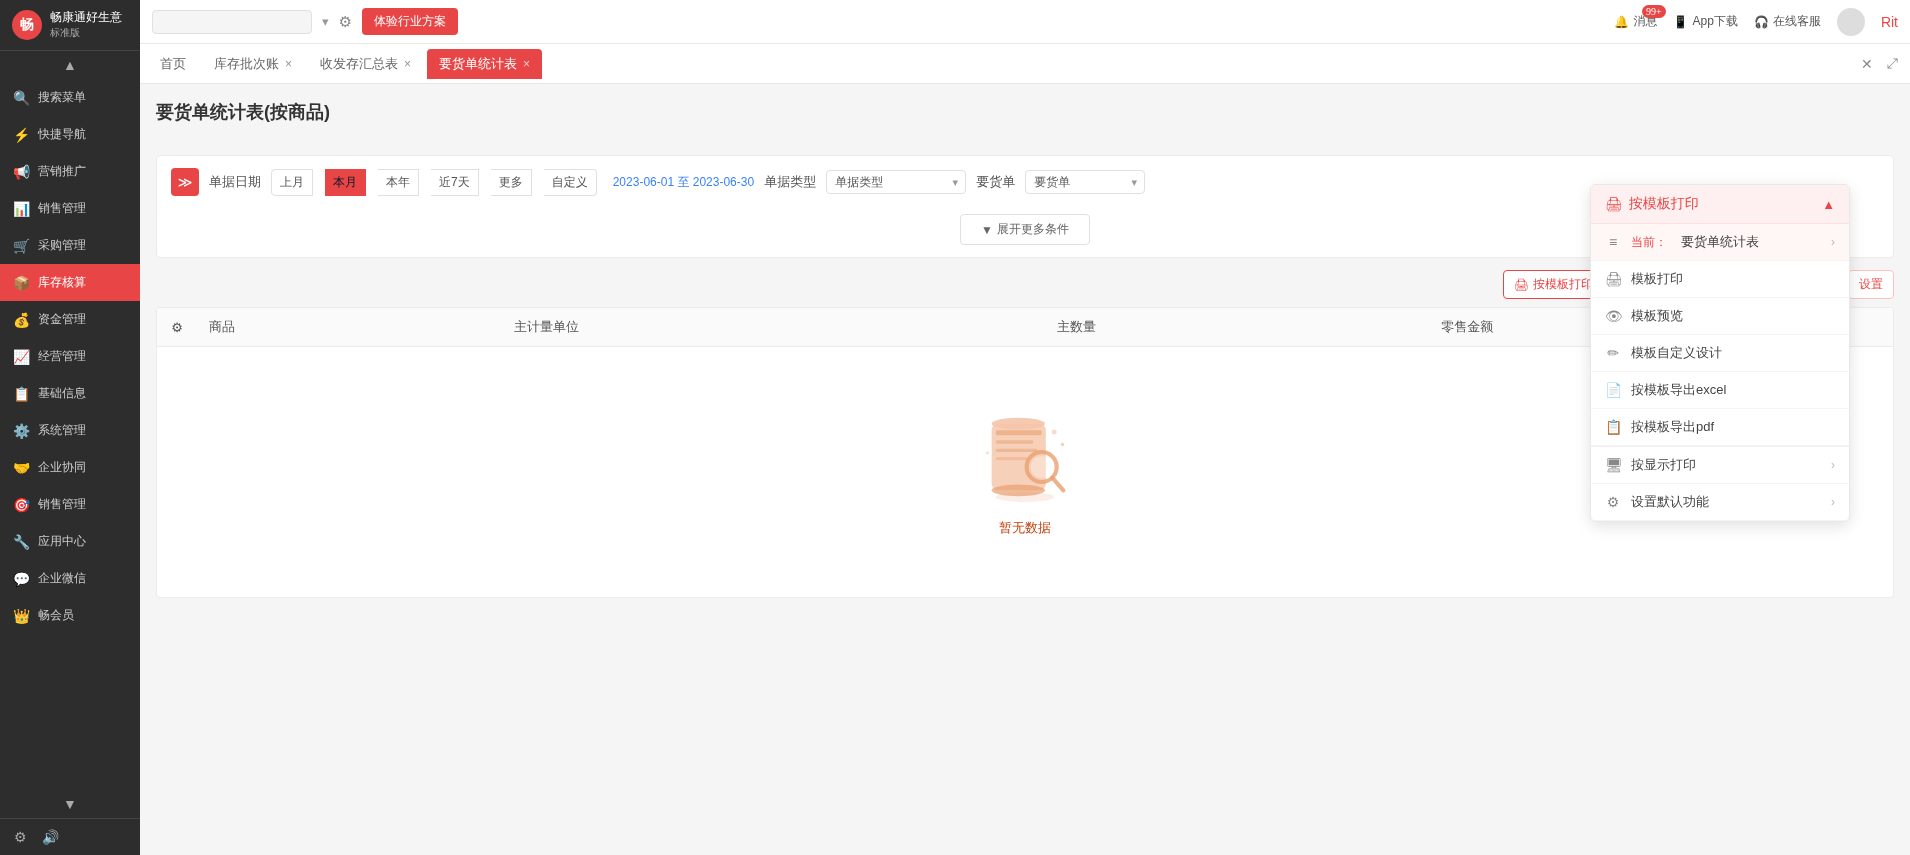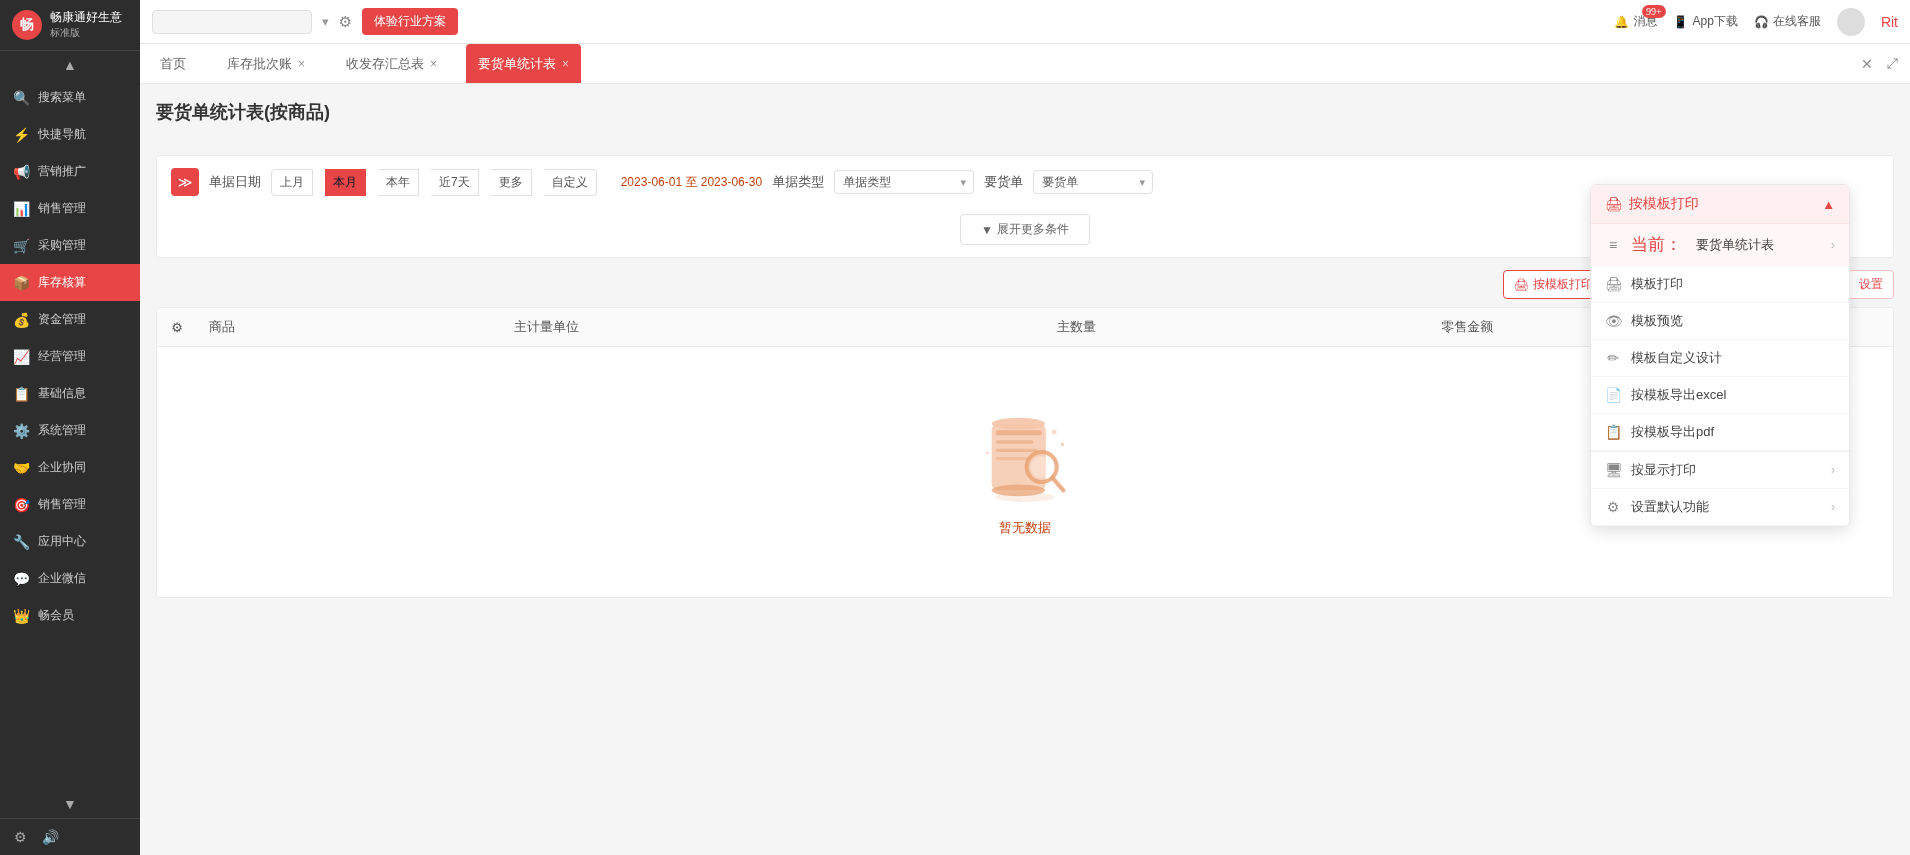--- a/index.html
+++ b/index.html
@@ -155,23 +155,24 @@
       border-radius: 50%;
       cursor: pointer;
     }
     .topbar-username { font-size: 14px; color: #ef4444; cursor: pointer; }
 
     
     .tabs-bar {
       height: 40px;
       background: #fff;
       display: flex;
+      align-items: center;
       padding: 0 8px;
       border-bottom: 1px solid #e8e8e8;
-      gap: 17px;
+      gap: 4px;
       flex-shrink: 0;
     }
     .tab {
       padding: 6px 12px;
       font-size: 13px;
       color: #666;
       cursor: pointer;
       border-radius: 4px 4px 0 0;
       display: flex;
       align-items: center;
@@ -245,21 +246,21 @@
       color: #555;
       cursor: pointer;
       border: 1px solid #e0e0e0;
       background: #fff;
       white-space: nowrap;
     }
     .date-btn:first-child { border-radius: 4px 0 0 4px; }
     .date-btn:last-child { border-radius: 0 4px 4px 0; }
     .date-btn.active { background: #e84646; color: #0f172a; border-color: #e84646; }
     .date-btn + .date-btn { border-left: none; }
-    .date-range { font-size: 12px; color: #c2410c; margin-left: 14px; }
+    .date-range { font-size: 12px; color: #3b82f6; margin-left: 6px; }
 
     .filter-select {
       border: 1px solid #e0e0e0;
       border-radius: 4px;
       padding: 4px 24px 4px 8px;
       font-size: 12px;
       color: #555;
       cursor: pointer;
       background: #fff;
       min-width: 140px;
@@ -411,21 +412,21 @@
       border-bottom: 1px solid #f5f5f5;
     }
     .dropdown-section-left { display: flex; align-items: center; gap: 10px; }
 
     
     .content::-webkit-scrollbar { width: 6px; }
     .content::-webkit-scrollbar-thumb { background: #ddd; border-radius: 3px; }
 
     
     .dropdown-item.current { background: #fff6f6; }
-    .current-label { font-size: 17px; color: #e84646; margin-right: 4px; }
+    .current-label { font-size: 12px; color: #e84646; margin-right: 4px; }
   </style>
 </head>
 <body>
 
 <div class="sidebar">
   <div class="sidebar-logo">
     <div class="logo-icon">畅</div>
     <div>
       <div class="logo-text">畅康通好生意</div>
       <div class="logo-sub">标准版</div>

